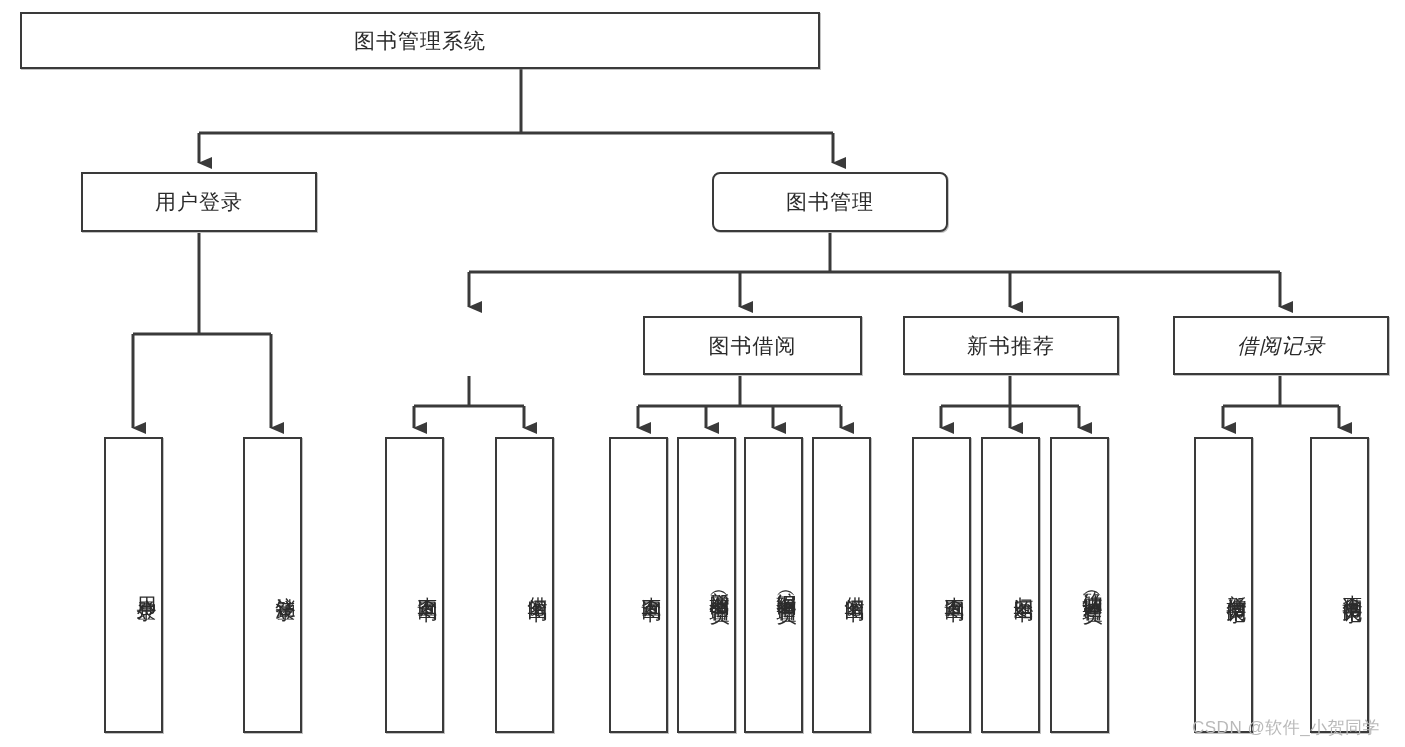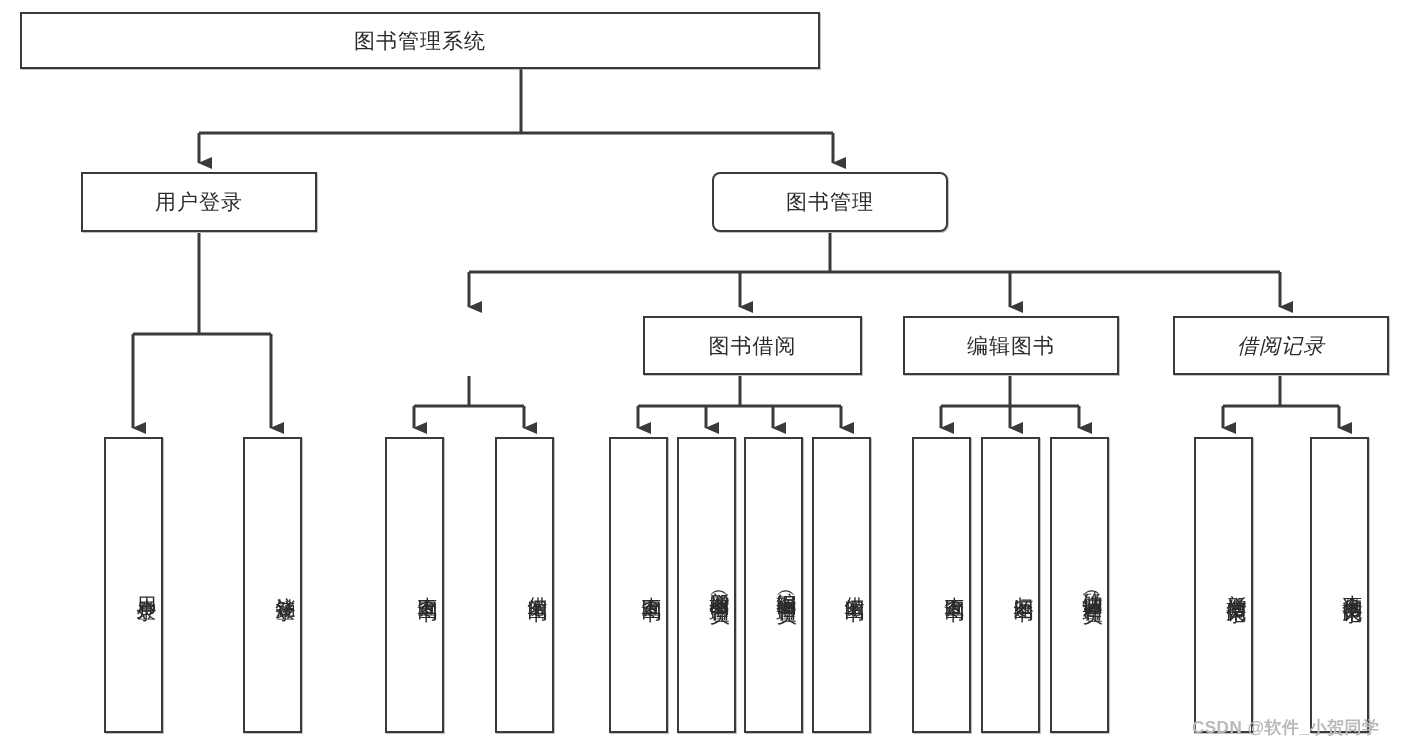--- a/index.html
+++ b/index.html
@@ -126,21 +126,21 @@
     <span>用户登录</span>
   </div>
   <div class="node h" style="left:712px; top:172px; width:236px; height:60px;border-radius:8px;">
     <span>图书管理</span>
   </div>
 
   <div class="node h" style="left:631px; top:316px; width:219px; height:59px;margin-left:12px;">
     <span>图书借阅</span>
   </div>
   <div class="node h" style="left:903px; top:316px; width:216px; height:59px;">
-    <span>编辑图书</span>
+    <span>新书推荐</span>
   </div>
   <div class="node h" style="left:1173px; top:316px; width:216px; height:59px;font-style:italic;">
     <span>借阅记录</span>
   </div>
 
   <div class="node v" style="left:104px; top:437px; width:59px; height:296px; justify-content:center;">
     <span>用户登录</span>
   </div>
   <div class="node v" style="left:243px; top:437px; width:59px; height:296px; justify-content:center;">
     <span>注销登录</span>
@@ -176,15 +176,15 @@
     <span>确认归还（管理员）</span>
   </div>
 
   <div class="node v" style="left:1194px; top:437px; width:59px; height:296px; justify-content:center;">
     <span>新增借阅记录</span>
   </div>
   <div class="node v" style="left:1310px; top:437px; width:59px; height:296px; justify-content:center;">
     <span>查询借阅记录</span>
   </div>
 
-  <div class="watermark" style="left:1192px; top:716px;font-weight:bold;">CSDN @软件_小贺同学</div>
+  <div class="watermark" style="left:1192px; top:716px;">CSDN @软件_小贺同学</div>
 
 </div>
 
 </body></html>

